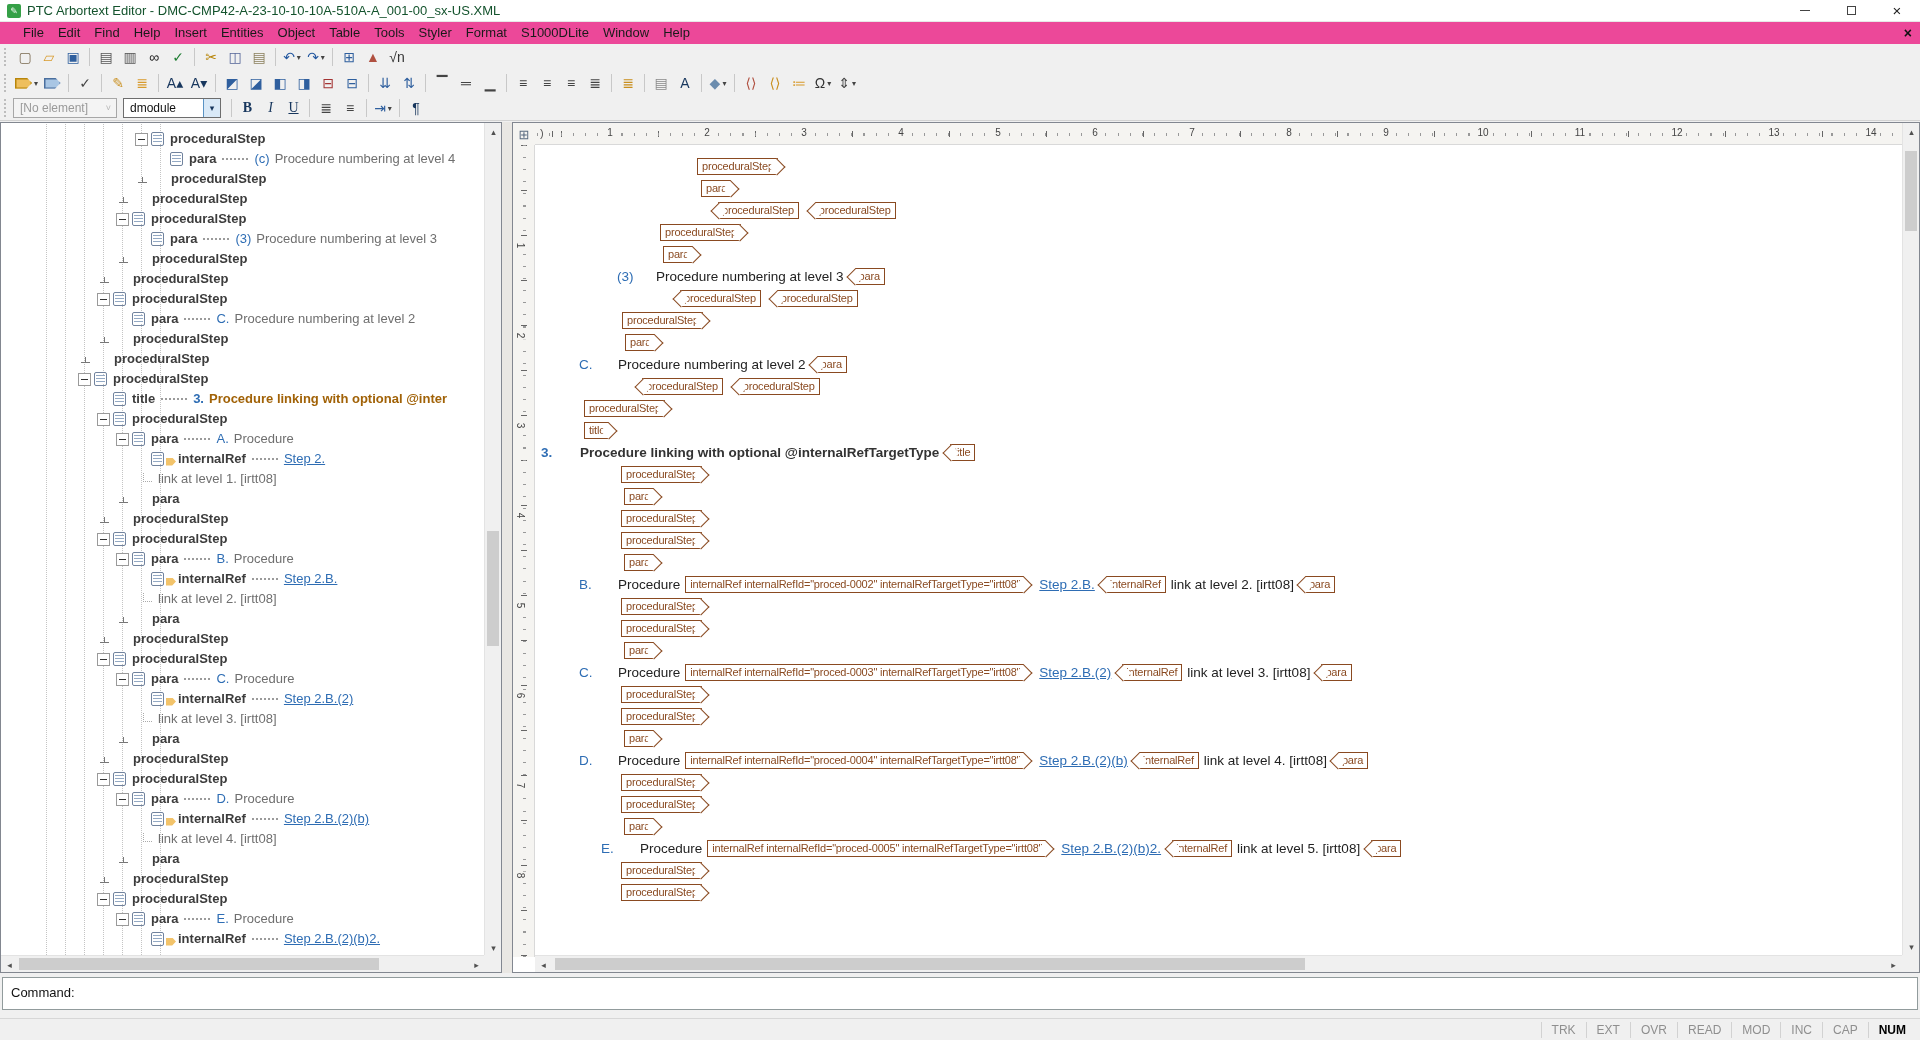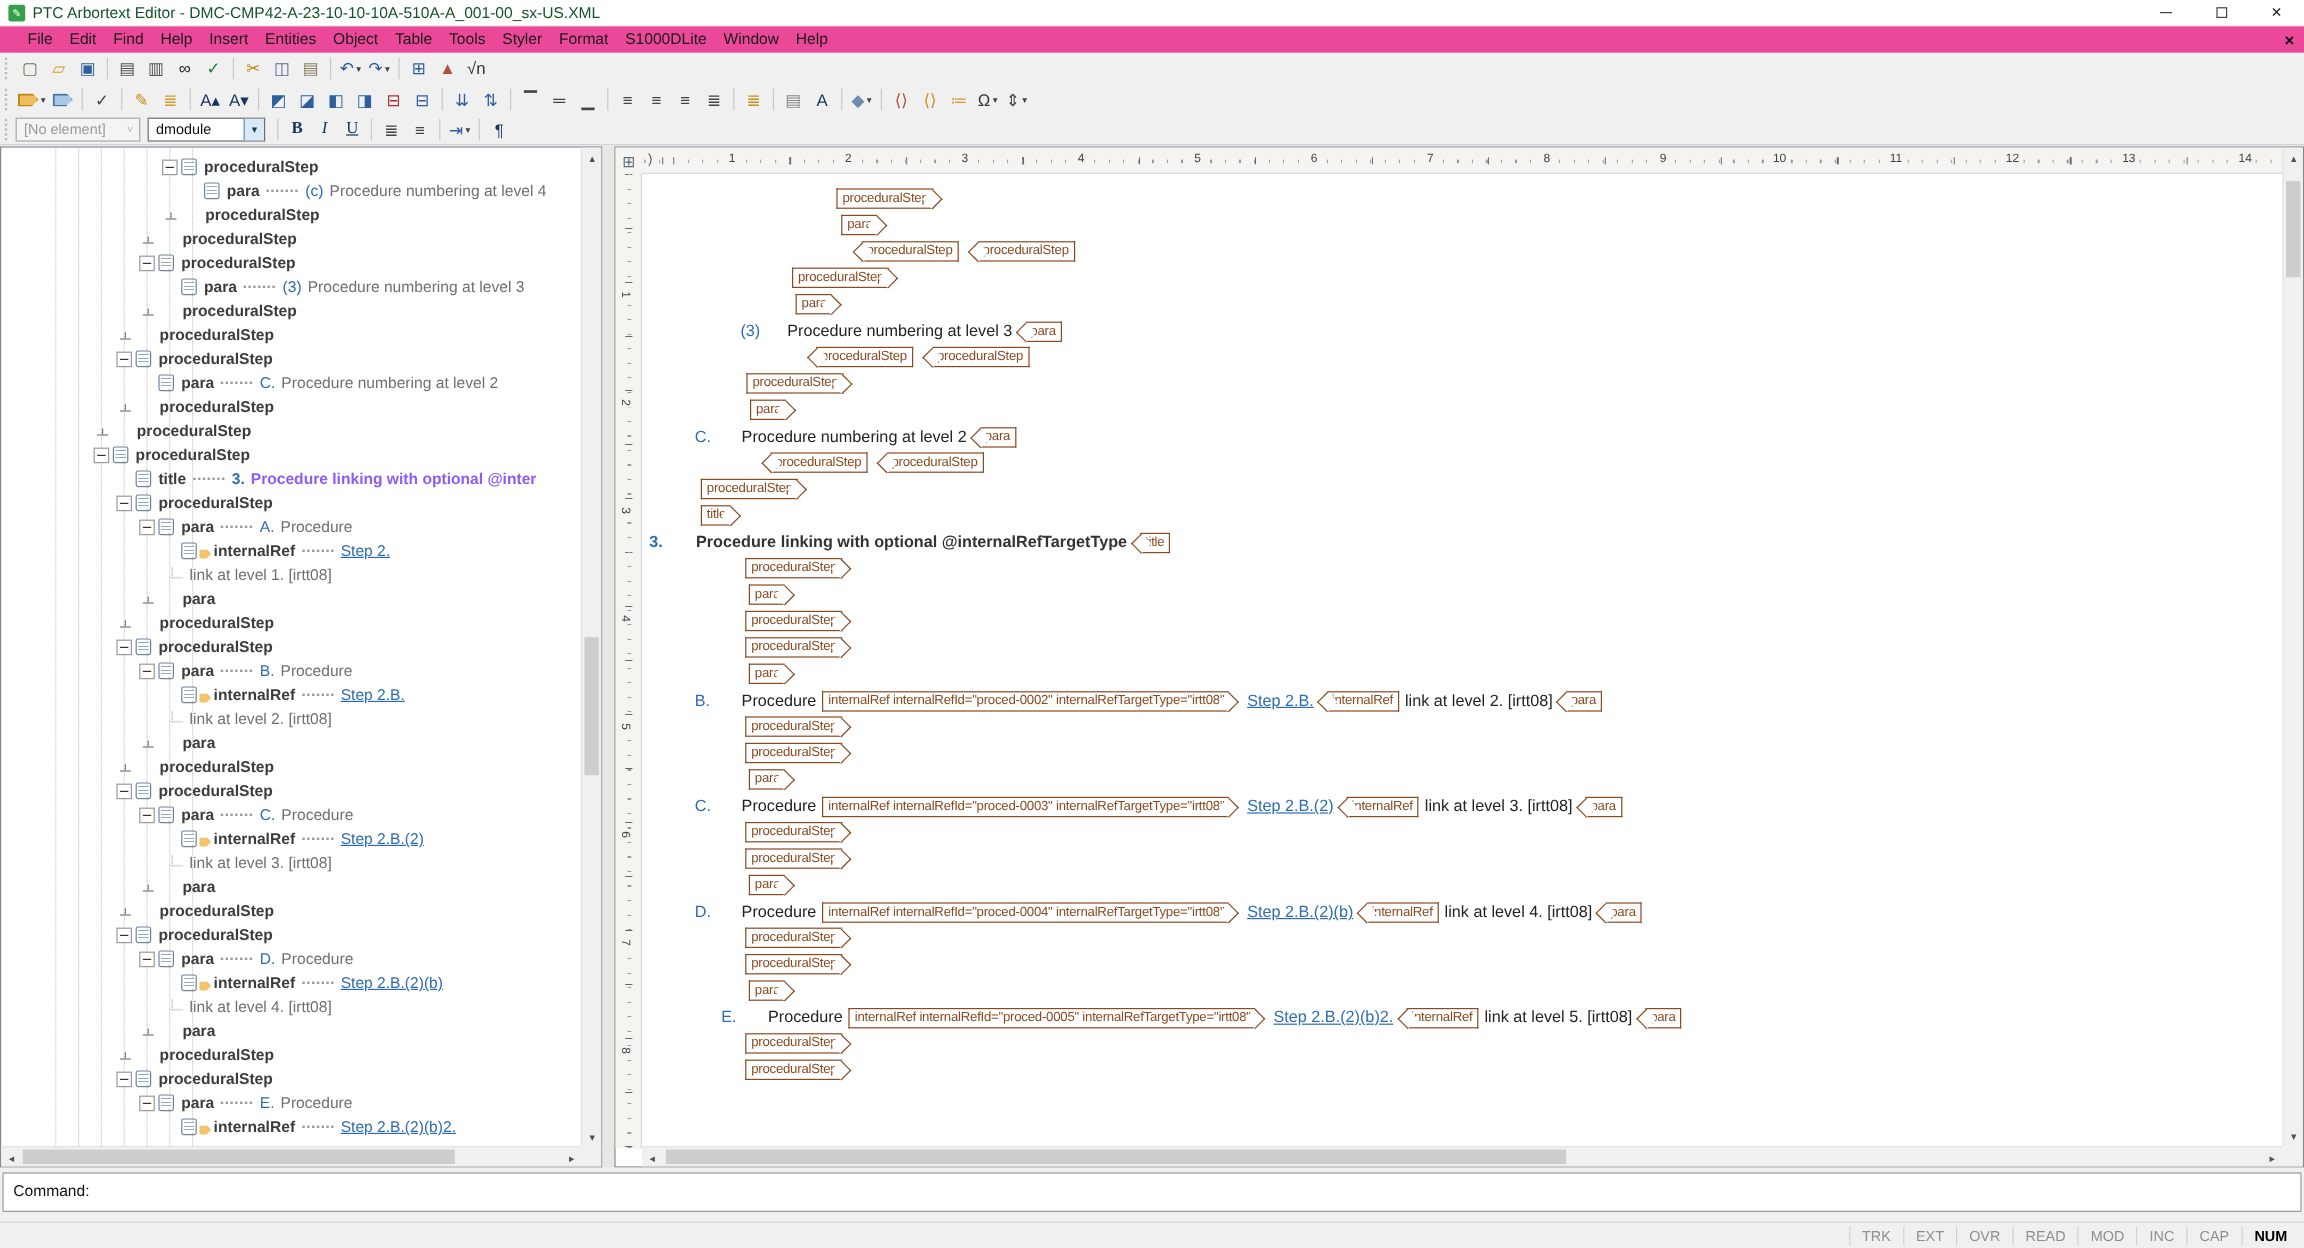--- a/index.html
+++ b/index.html
@@ -76,21 +76,21 @@
   .endg { width:12px; height:12px; position:relative; flex:none; margin-right:22px; }
   .endg::before { content:""; position:absolute; left:1px; bottom:2px; width:9px; height:1px; background:#777; }
   .endg::after { content:""; position:absolute; left:5px; bottom:3px; width:1px; height:5px; background:#777; }
   .tdash { width:9px; height:9px; border-left:1px dotted #aaa; border-bottom:1px dotted #aaa;
     flex:none; margin-right:6px; margin-top:-4px; }
   .ename { font-weight:bold; font-size:13px; color:#3c3c3c; }
   .dots { width:26px; border-bottom:2px dotted #9b9b9b; margin:0 6px; flex:none; height:1px; }
   .tnum { color:#2e6db4; font-size:13px; margin-right:5px; }
   .ttx { color:#6f6f6f; font-size:13px; }
   .b .tnum, .tnum.b { font-weight:bold; }
-  .ttx.b { font-weight:bold; color:#8b5cf6;text-align:center; }
+  .ttx.b { font-weight:bold; color:#a16207;text-align:center; }
   .tlink { color:#2e6db4; font-size:13px; text-decoration:underline; }
 
   
   .sb { position:absolute; background:#f0f0f0; }
   .sb .sarr { position:absolute; width:17px; height:17px; color:#505050; font-size:9px;
     display:flex; align-items:center; justify-content:center; }
   .sb .thumb { position:absolute; background:#cdcdcd; }
   #lvscroll { right:0; top:0; width:17px; height:833px; border-left:1px solid #e3e3e3; }
   #lhscroll { left:0; bottom:0; height:17px; width:484px; border-top:1px solid #e3e3e3; }
   #lcorner { position:absolute; right:0; bottom:0; width:17px; height:17px; background:#f0f0f0; }

